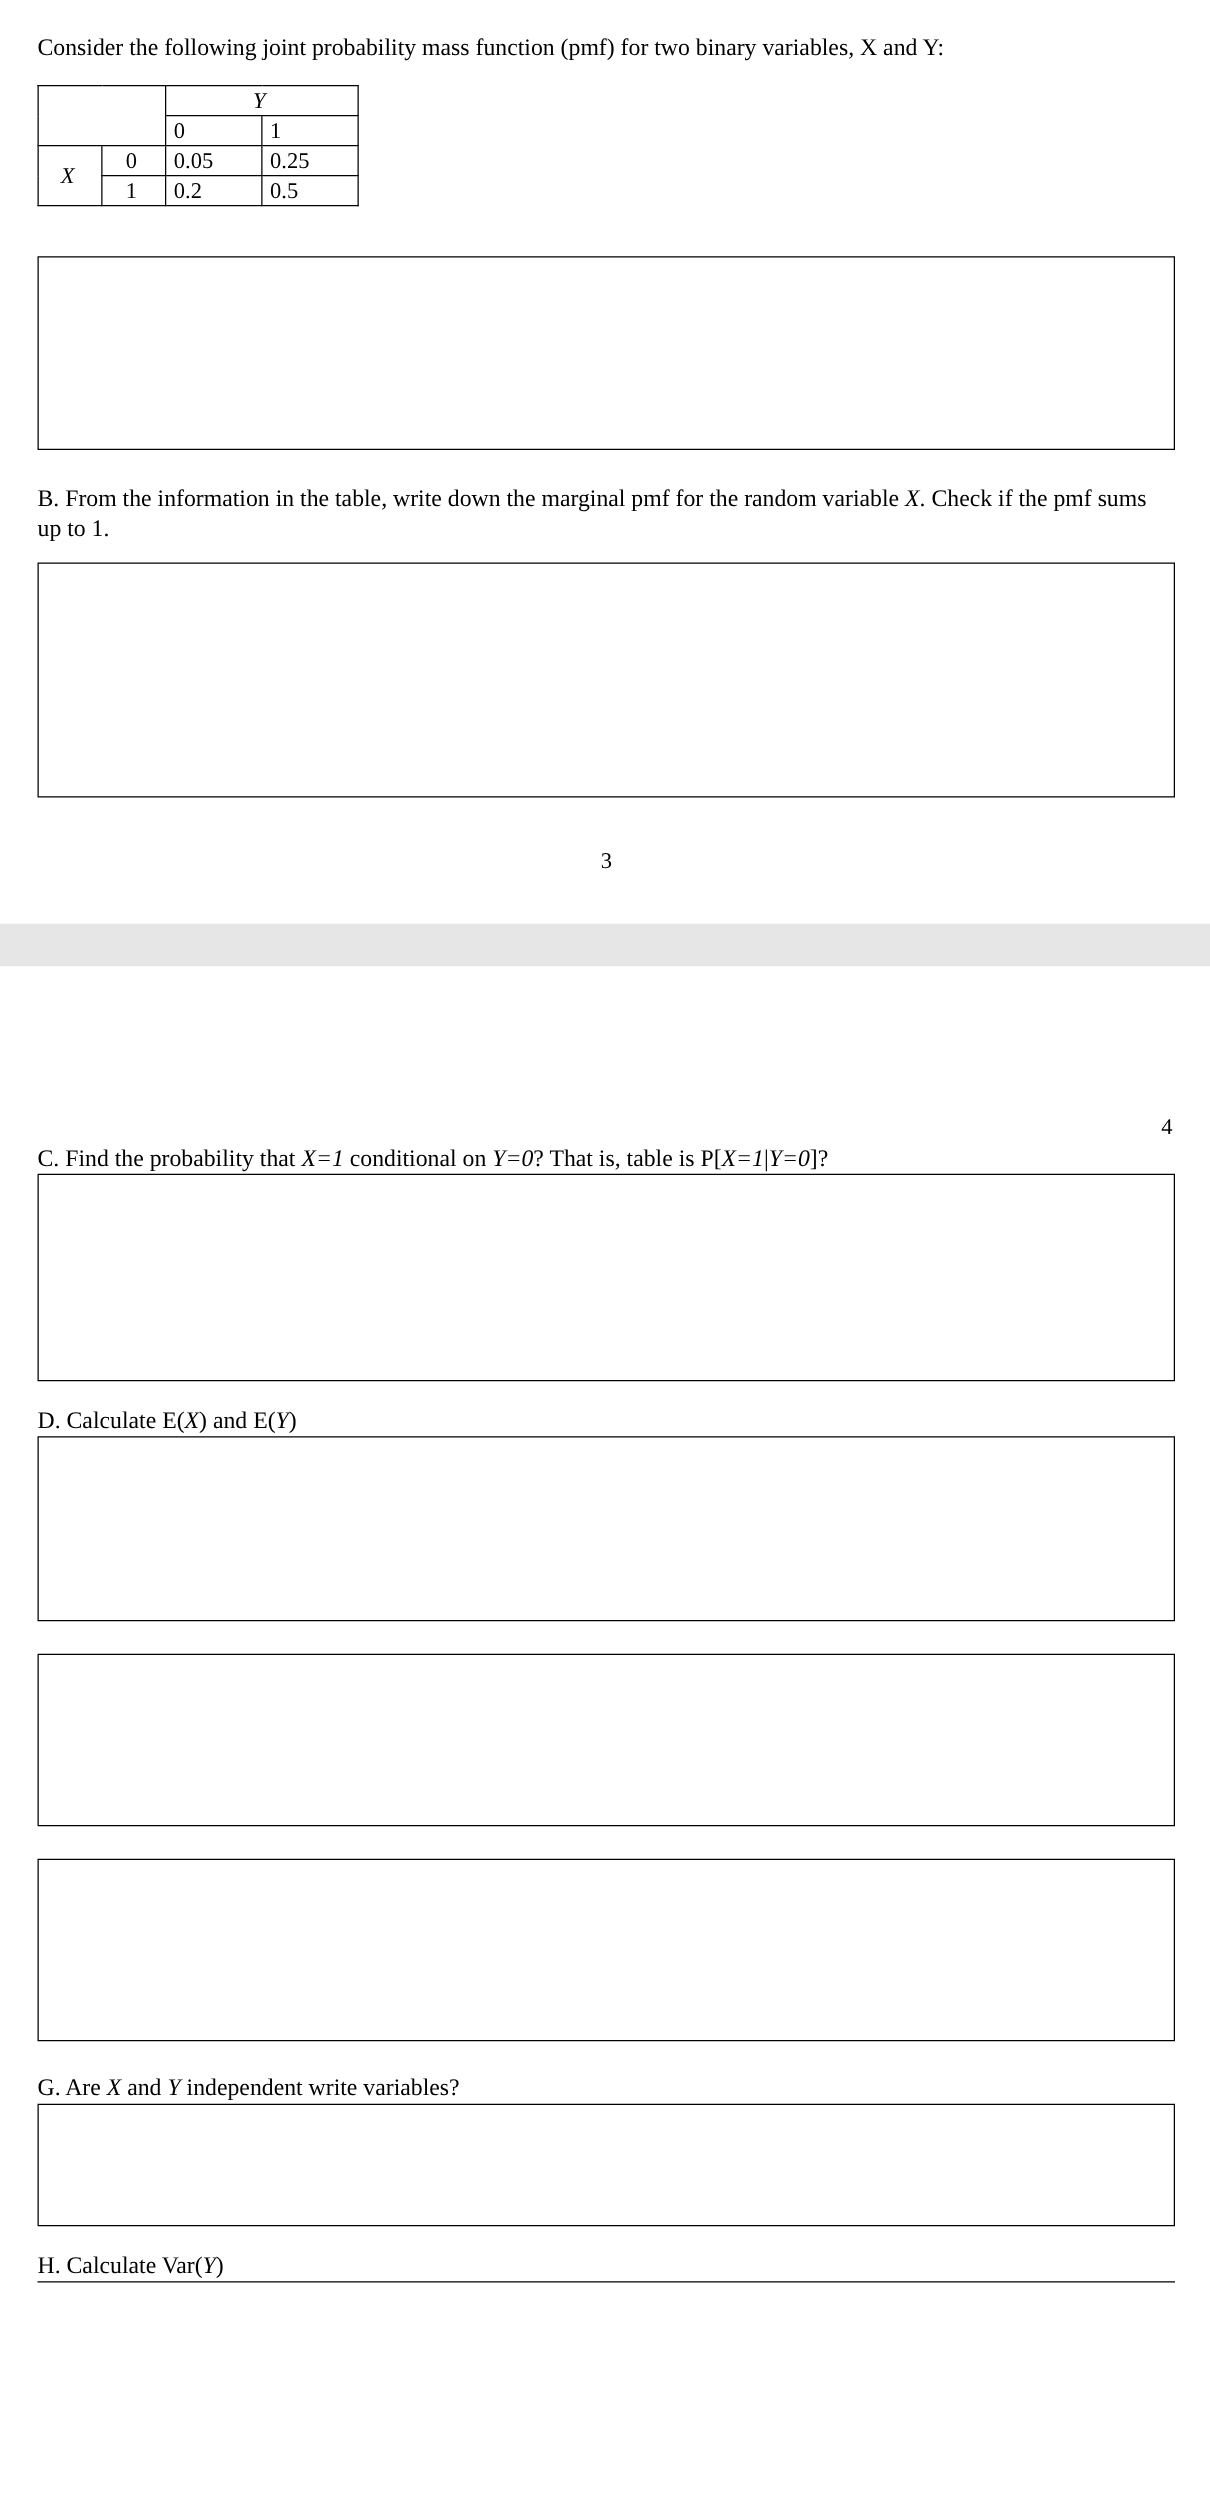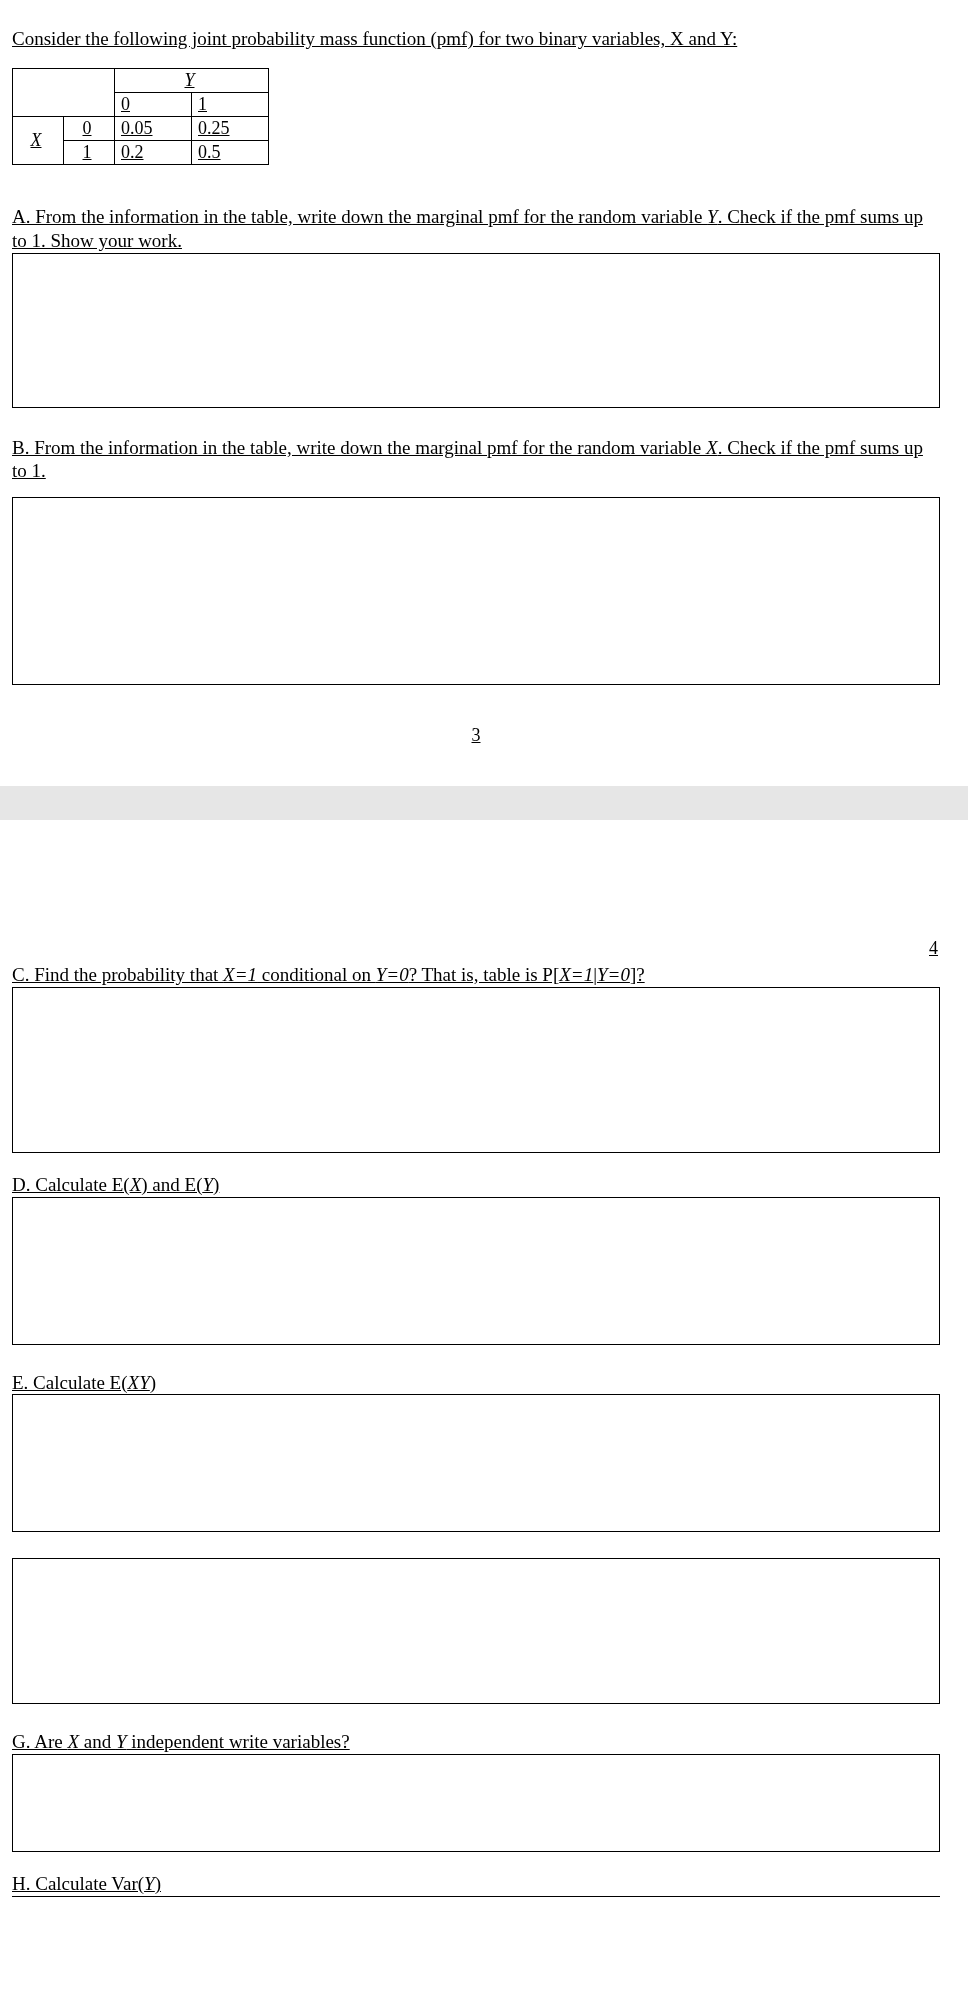--- a/index.html
+++ b/index.html
@@ -4,23 +4,22 @@
 <style>
   body {
     margin: 0;
     padding: 0;
     font-family: "Times New Roman", Times, serif;
     background: #fff;
     color: #000;
     width: 968px;
   }
   .page {
-    padding: 28px 28px 0 12px;
+    padding: 28px 28px 0 30px;
     box-sizing: border-box;
-    text-decoration: underline;
   }
   .intro {
     font-size: 19px;
     margin-bottom: 18px;
   }
   table.pmf {
     border-collapse: collapse;
     font-size: 18px;
     margin-bottom: 40px;
   }
@@ -108,23 +107,20 @@
       <td>0.25</td>
     </tr>
     <tr>
       <td class="subhead">1</td>
       <td>0.2</td>
       <td>0.5</td>
     </tr>
   </tbody>
     </table>
 
-  <div class="question">
-    <span>A. From the information in the table, write down the marginal pmf for the random variable </span><span class="it">Y</span><span>. Check if the pmf sums up to 1. Show your work.</span>
-  </div>
   <div class="answer-box box-a"></div>
 
   <div class="question">
     <span>B. From the information in the table, write down the marginal pmf for the random variable </span><span class="it">X</span><span>. Check if the pmf sums up to 1.</span>
   </div>
   <div style="height:14px"></div>
   <div class="answer-box box-b"></div>
 
   <div class="page-num">3</div>
 </div>
@@ -138,23 +134,20 @@
   <div class="question">
     <span>C. Find the probability that </span><span class="it">X=1</span><span> conditional on </span><span class="it">Y=0</span><span>? That is, table is P[</span><span class="it">X=1</span><span>|</span><span class="it">Y=0</span><span>]?</span>
   </div>
   <div class="answer-box box-c"></div>
 
   <div class="question">
     <span>D. Calculate E(</span><span class="it">X</span><span>) and E(</span><span class="it">Y</span><span>)</span>
   </div>
   <div class="answer-box box-d"></div>
 
-  <div class="question">
-    <span>E. Calculate E(</span><span class="it">XY</span><span>)</span>
-  </div>
   <div class="answer-box box-e"></div>
 
   <div class="answer-box box-f"></div>
 
   <div class="question">
     <span>G. Are </span><span class="it">X</span><span> and </span><span class="it">Y</span><span> independent write variables?</span>
   </div>
   <div class="answer-box box-g"></div>
 
   <div class="question">

